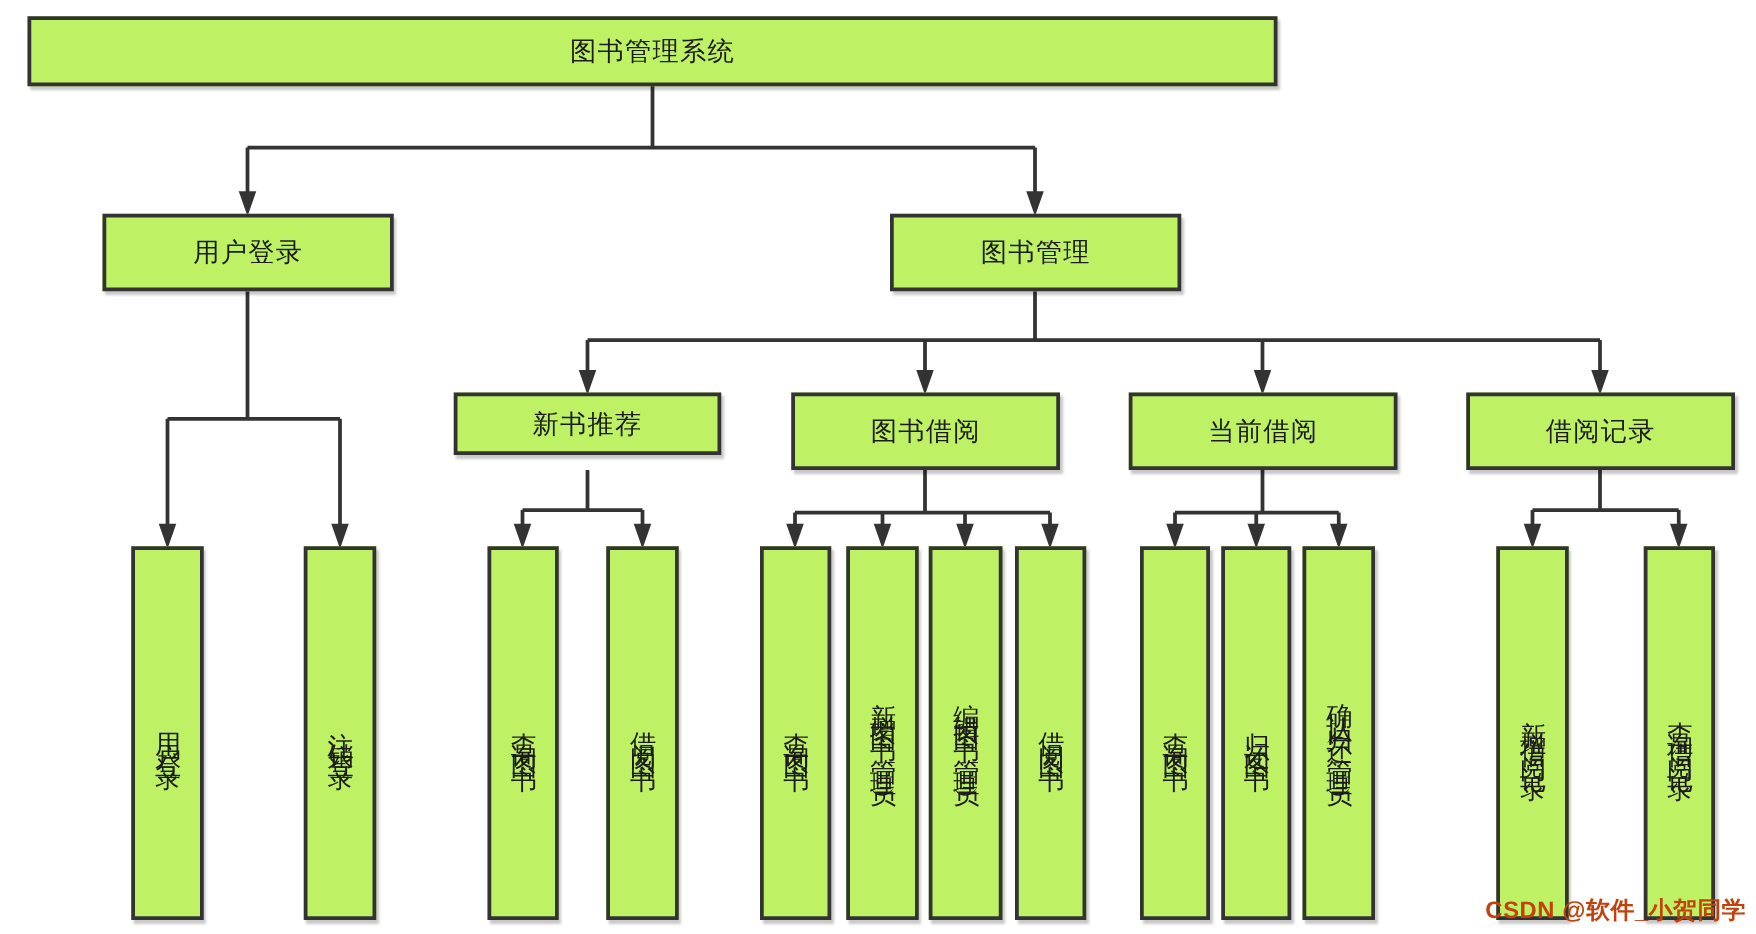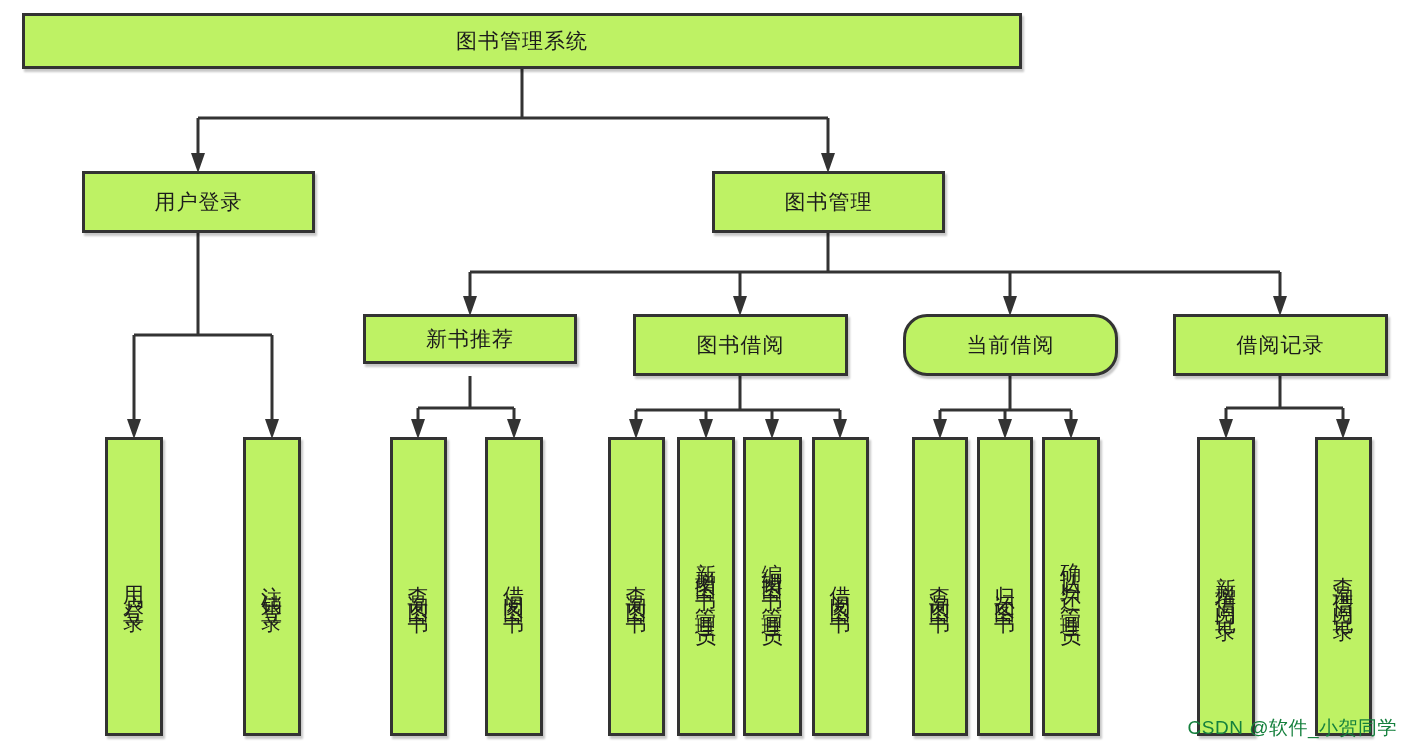--- a/index.html
+++ b/index.html
@@ -36,21 +36,21 @@
     line-height: 1;
   }
   
   .n-root            { left: 22px;   top: 13px;  width: 1000px; height: 56px; }
   
   .n-user-login      { left: 82px;   top: 171px; width: 233px;  height: 62px; }
   .n-book-mgmt       { left: 712px;  top: 171px; width: 233px;  height: 62px; justify-content: center; }
   
   .n-new-book-rec    { left: 363px;  top: 314px; width: 214px;  height: 50px; }
   .n-book-borrow     { left: 633px;  top: 314px; width: 215px;  height: 62px; }
-  .n-current-borrow  { left: 903px;  top: 314px; width: 215px;  height: 62px; border-radius: 24px; }
+  .n-current-borrow  { left: 903px;  top: 314px; width: 215px;  height: 62px; }
   .n-borrow-records  { left: 1173px; top: 314px; width: 215px;  height: 62px; }
   
   .leaf { top: 437px; height: 299px; }
   .n-leaf-user-login     { left: 105px;  width: 58px; }
   .n-leaf-logout         { left: 243px;  width: 58px; }
   .n-leaf-query-book-1   { left: 390px;  width: 57px; }
   .n-leaf-borrow-book-1  { left: 485px;  width: 58px; }
   .n-leaf-query-book-2   { left: 608px;  width: 57px; }
   .n-leaf-add-book       { left: 677px;  width: 58px; }
   .n-leaf-edit-book      { left: 743px;  width: 59px; }
@@ -58,23 +58,24 @@
   .n-leaf-query-book-3   { left: 912px;  width: 56px; }
   .n-leaf-return-book    { left: 977px;  width: 56px; }
   .n-leaf-confirm-return { left: 1042px; width: 58px; }
   .n-leaf-add-record     { left: 1197px; width: 58px; }
   .n-leaf-query-record   { left: 1315px; width: 57px; }
 
   .watermark {
     position: absolute;
     right: 8px;
     bottom: 6px;
-    color: #15803d;
+    color: #c2410c;
     font-size: 19px;
     letter-spacing: 0.5px;
+    font-weight: bold;
   }
 </style>
 </head>
 <body>
 
 <div class="canvas">
 
   <svg class="connectors" viewBox="0 0 1405 747" xmlns="http://www.w3.org/2000/svg">
     <g stroke="#333333" stroke-width="3" fill="none">
 

